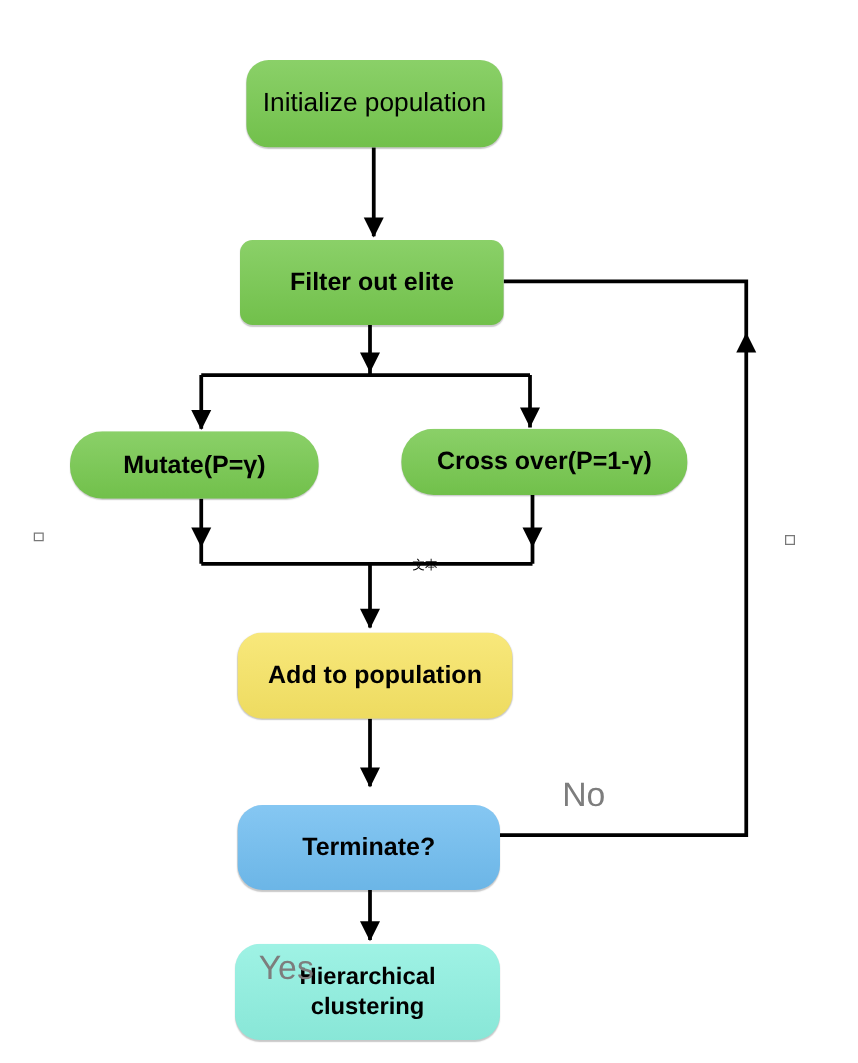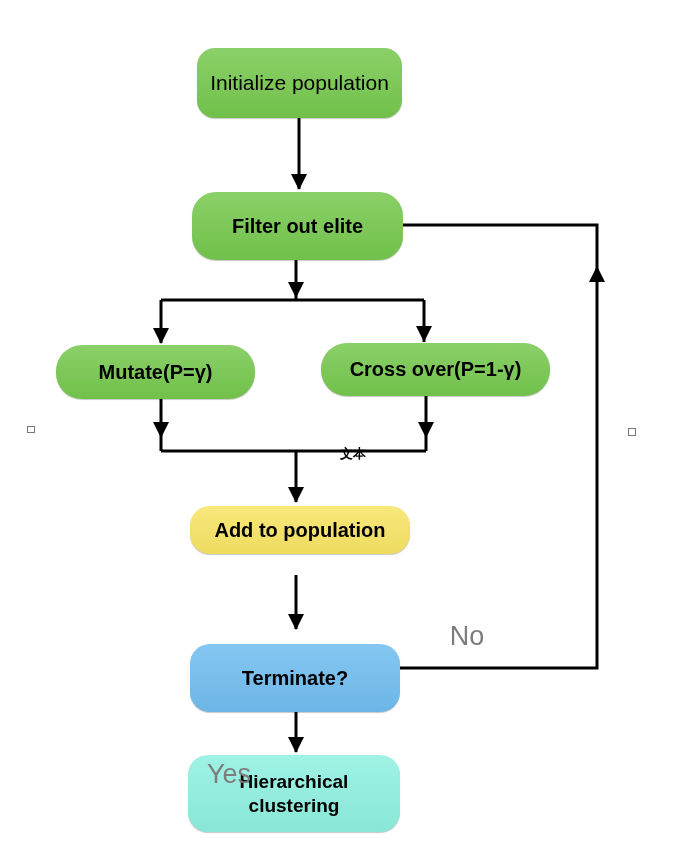--- a/index.html
+++ b/index.html
@@ -28,38 +28,38 @@
     box-sizing: border-box;
     background-image: linear-gradient(180deg, rgba(255,255,255,0.15), rgba(0,0,0,0.04));
     box-shadow: 0 1px 1px rgba(0,0,0,0.22);
   }
   .green  { background-color: #76c84e; }
   .yellow { background-color: #f7e464; }
   .blue   { background-color: #70bdf0; }
   .cyan   { background-color: #8ef0e0; }
 
   #n-init  { left:197px; top:48px;  width:205px; height:70px; border-radius:18px; font-weight:400; font-size:21px; }
-  #n-filter{ left:192px; top:192px; width:211px; height:68px; border-radius:24px; }
+  #n-filter{ left:192px; top:192px; width:211px; height:68px; border-radius:10px; }
   #n-mutate{ left:56px;  top:345px; width:199px; height:54px; border-radius:26px; }
   #n-cross { left:321px; top:343px; width:229px; height:53px; border-radius:26px; }
-  #n-add   { left:190px; top:506px; width:220px; height:48px; border-radius:20px; }
+  #n-add   { left:190px; top:506px; width:220px; height:69px; border-radius:20px; }
   #n-term  { left:190px; top:632px; width:210px; height:68px; border-radius:20px;margin-top:12px; }
   #n-hier  { left:188px; top:755px; width:212px; height:77px; border-radius:20px; font-size:19px; line-height:1.25; padding:0 32px; }
 
   .edge-label {
     position: absolute;
     font-size: 27px;
     color: #7d7d7d;
     text-align: center;
   }
   #lbl-no  { left:436px; top:621px; width:62px; }
   #lbl-yes { left:196px; top:711px; width:66px;margin-top:48px; }
   #lbl-merge {
     left:330px; top:445px; width:36px;
-    font-size:13px; color:#000; text-align:right;font-weight:bold;
+    font-size:10px; color:#000; text-align:left;
   }
   .handle {
     position: absolute;
     box-sizing: border-box;
     border: 1px solid #787878;
     background: #ffffff;
   }
   #handle-left  { left:27px;  top:426px; width:8px; height:7px; }
   #handle-right { left:628px; top:428px; width:8px; height:8px; }
 </style>

